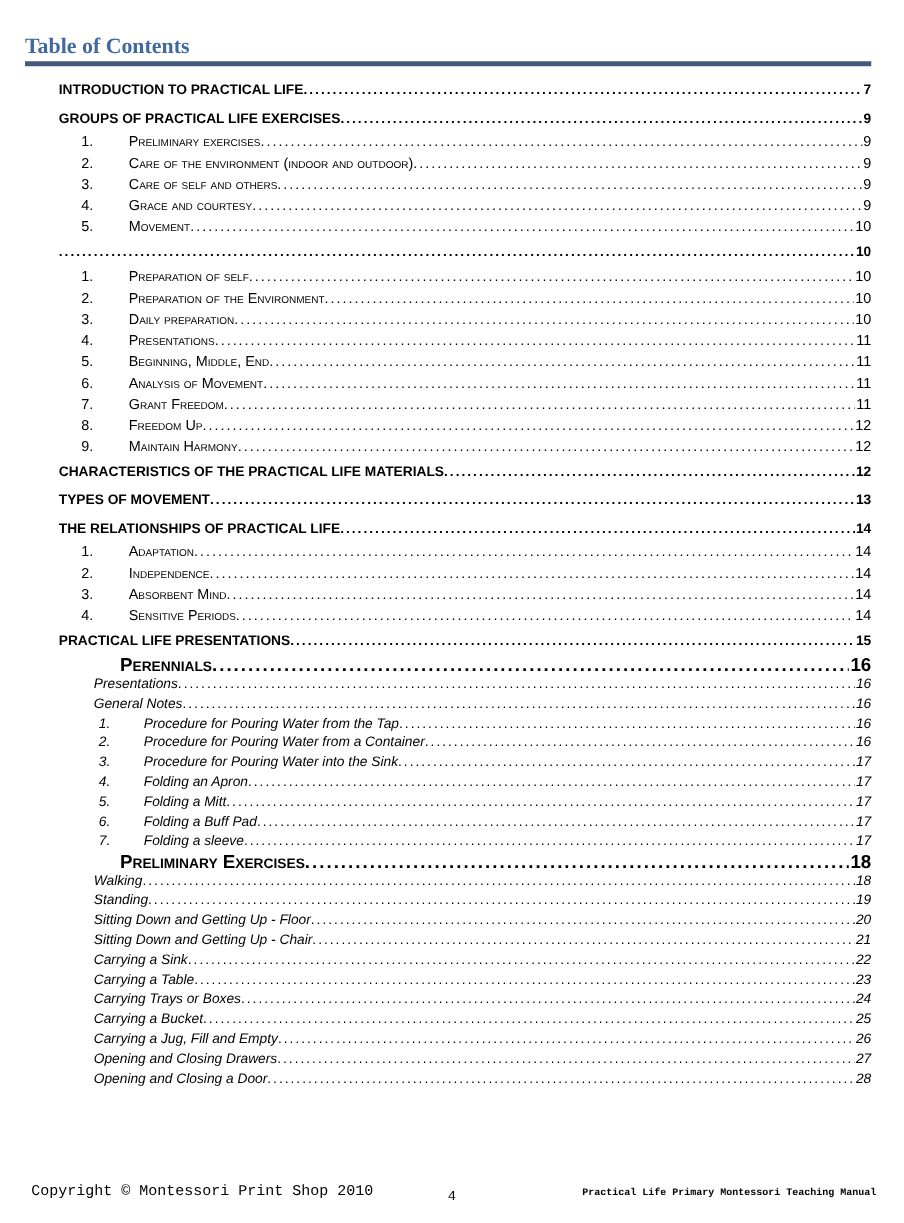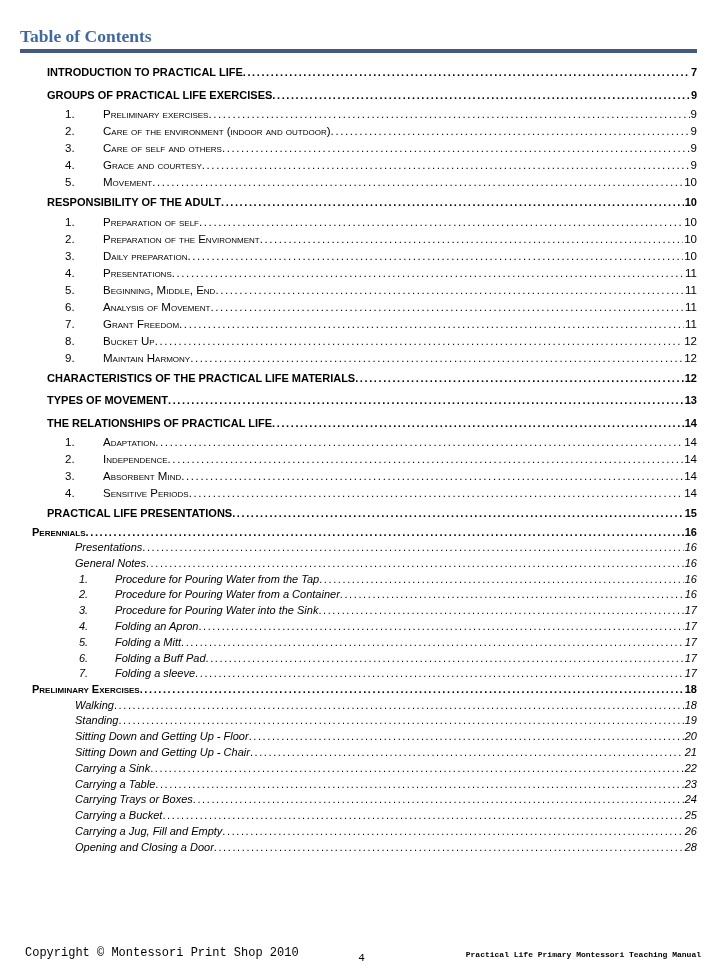--- a/index.html
+++ b/index.html
@@ -27,21 +27,21 @@
   }
   .page  { flex:0 0 auto; padding-left:1px; }
 
   
   .h1  { font-weight:bold; font-size:11px; line-height:22.5px; padding-left:47px; }
   
   .sub { font-size:11.5px; line-height:17px; padding-left:65px; }
   .sub .label, .sub .leader { font-variant:small-caps; }
   .sub .num { width:38px; }
   
-  .sec { font-weight:bold; font-variant:small-caps; font-size:11px; line-height:15.5px; padding-left:32px; }
+  .sec { font-weight:bold; font-variant:small-caps; font-size:15px; line-height:15.5px; padding-left:96px; }
   
   .it    { font-style:italic; font-size:11px; line-height:15.8px; padding-left:75px; }
   .itnum { font-style:italic; font-size:11px; line-height:15.8px; padding-left:79px; }
   .itnum .num { width:36px; }
 
   .footer { position:absolute; left:0; right:0; bottom:14px; height:20px; }
   .footer-left {
     position:absolute; left:25px; bottom:4px;
     font-family:"Liberation Mono", monospace; font-size:12px;
   }
@@ -100,21 +100,20 @@
     <span class="page">9</span>
   </div>
     <div class="row sub">
     <span class="num">5.</span>
     <span class="label">Movement</span>
     <span class="leader"></span>
     <span class="page">10</span>
   </div>
     <div class="row h1">
 
-    <span class="label">RESPONSIBILITY OF THE ADULT</span>
     <span class="leader"></span>
     <span class="page">10</span>
   </div>
     <div class="row sub">
     <span class="num">1.</span>
     <span class="label">Preparation of self</span>
     <span class="leader"></span>
     <span class="page">10</span>
   </div>
     <div class="row sub">
@@ -148,21 +147,21 @@
     <span class="page">11</span>
   </div>
     <div class="row sub">
     <span class="num">7.</span>
     <span class="label">Grant Freedom</span>
     <span class="leader"></span>
     <span class="page">11</span>
   </div>
     <div class="row sub">
     <span class="num">8.</span>
-    <span class="label">Bucket Up</span>
+    <span class="label">Freedom Up</span>
     <span class="leader"></span>
     <span class="page">12</span>
   </div>
     <div class="row sub">
     <span class="num">9.</span>
     <span class="label">Maintain Harmony</span>
     <span class="leader"></span>
     <span class="page">12</span>
   </div>
     <div class="row h1">
@@ -325,20 +324,26 @@
 
     <span class="label">Carrying a Bucket</span>
     <span class="leader"></span>
     <span class="page">25</span>
   </div>
     <div class="row it">
 
     <span class="label">Carrying a Jug, Fill and Empty</span>
     <span class="leader"></span>
     <span class="page">26</span>
+  </div>
+    <div class="row it">
+
+    <span class="label">Opening and Closing Drawers</span>
+    <span class="leader"></span>
+    <span class="page">27</span>
   </div>
     <div class="row it">
 
     <span class="label">Opening and Closing a Door</span>
     <span class="leader"></span>
     <span class="page">28</span>
   </div>
   </div>
 
 <div class="footer">

